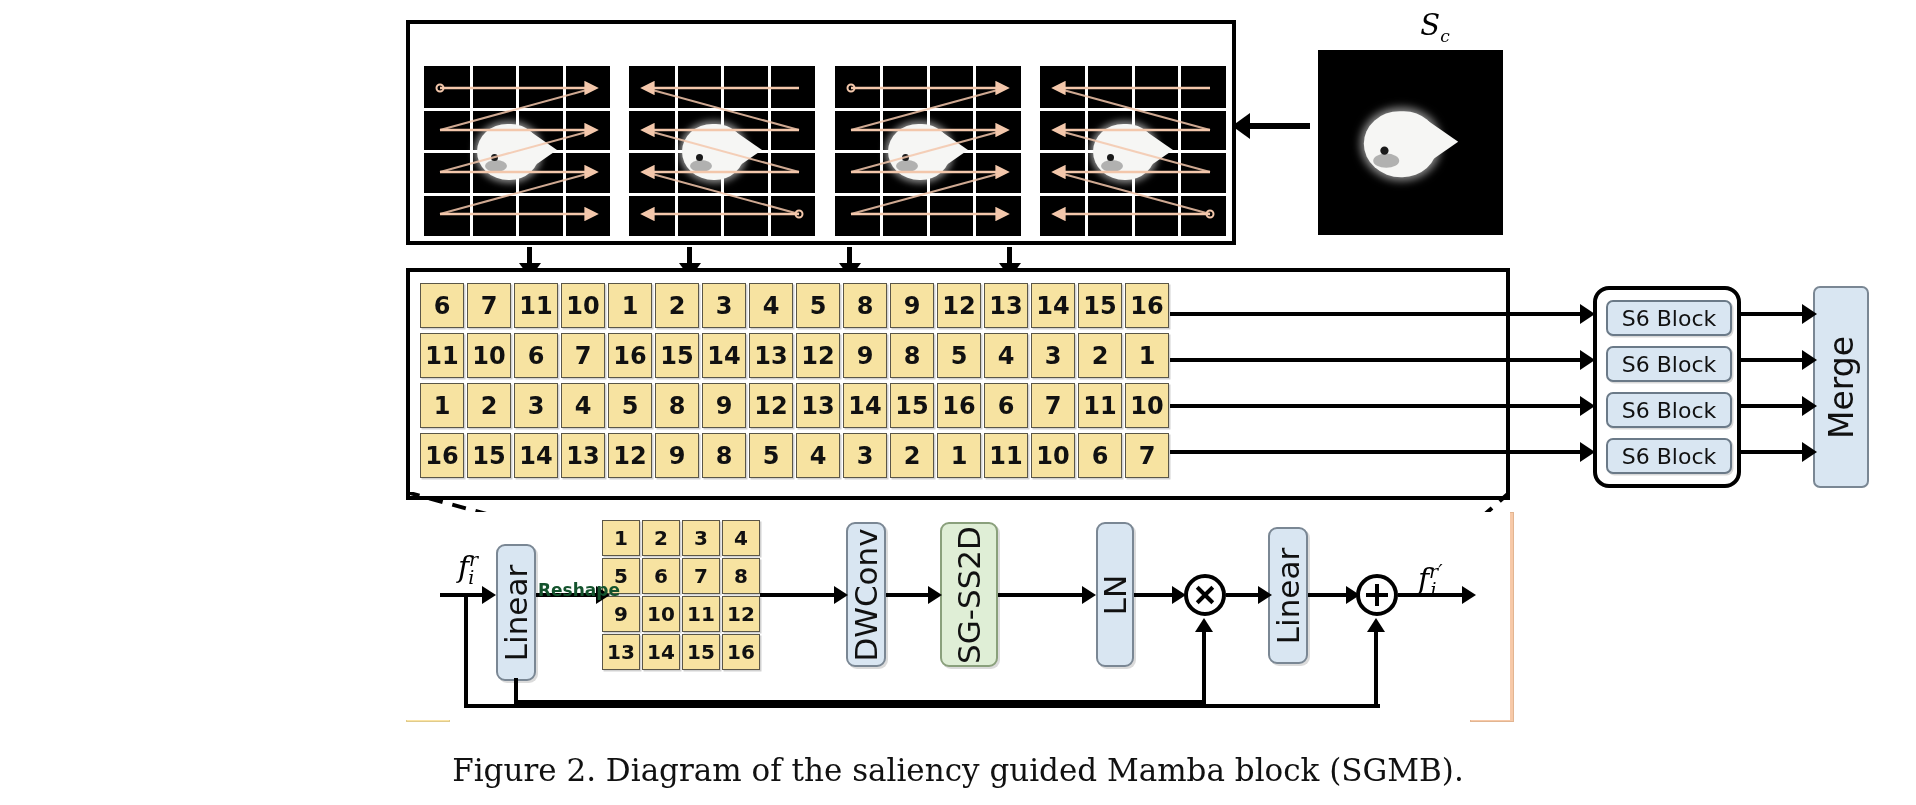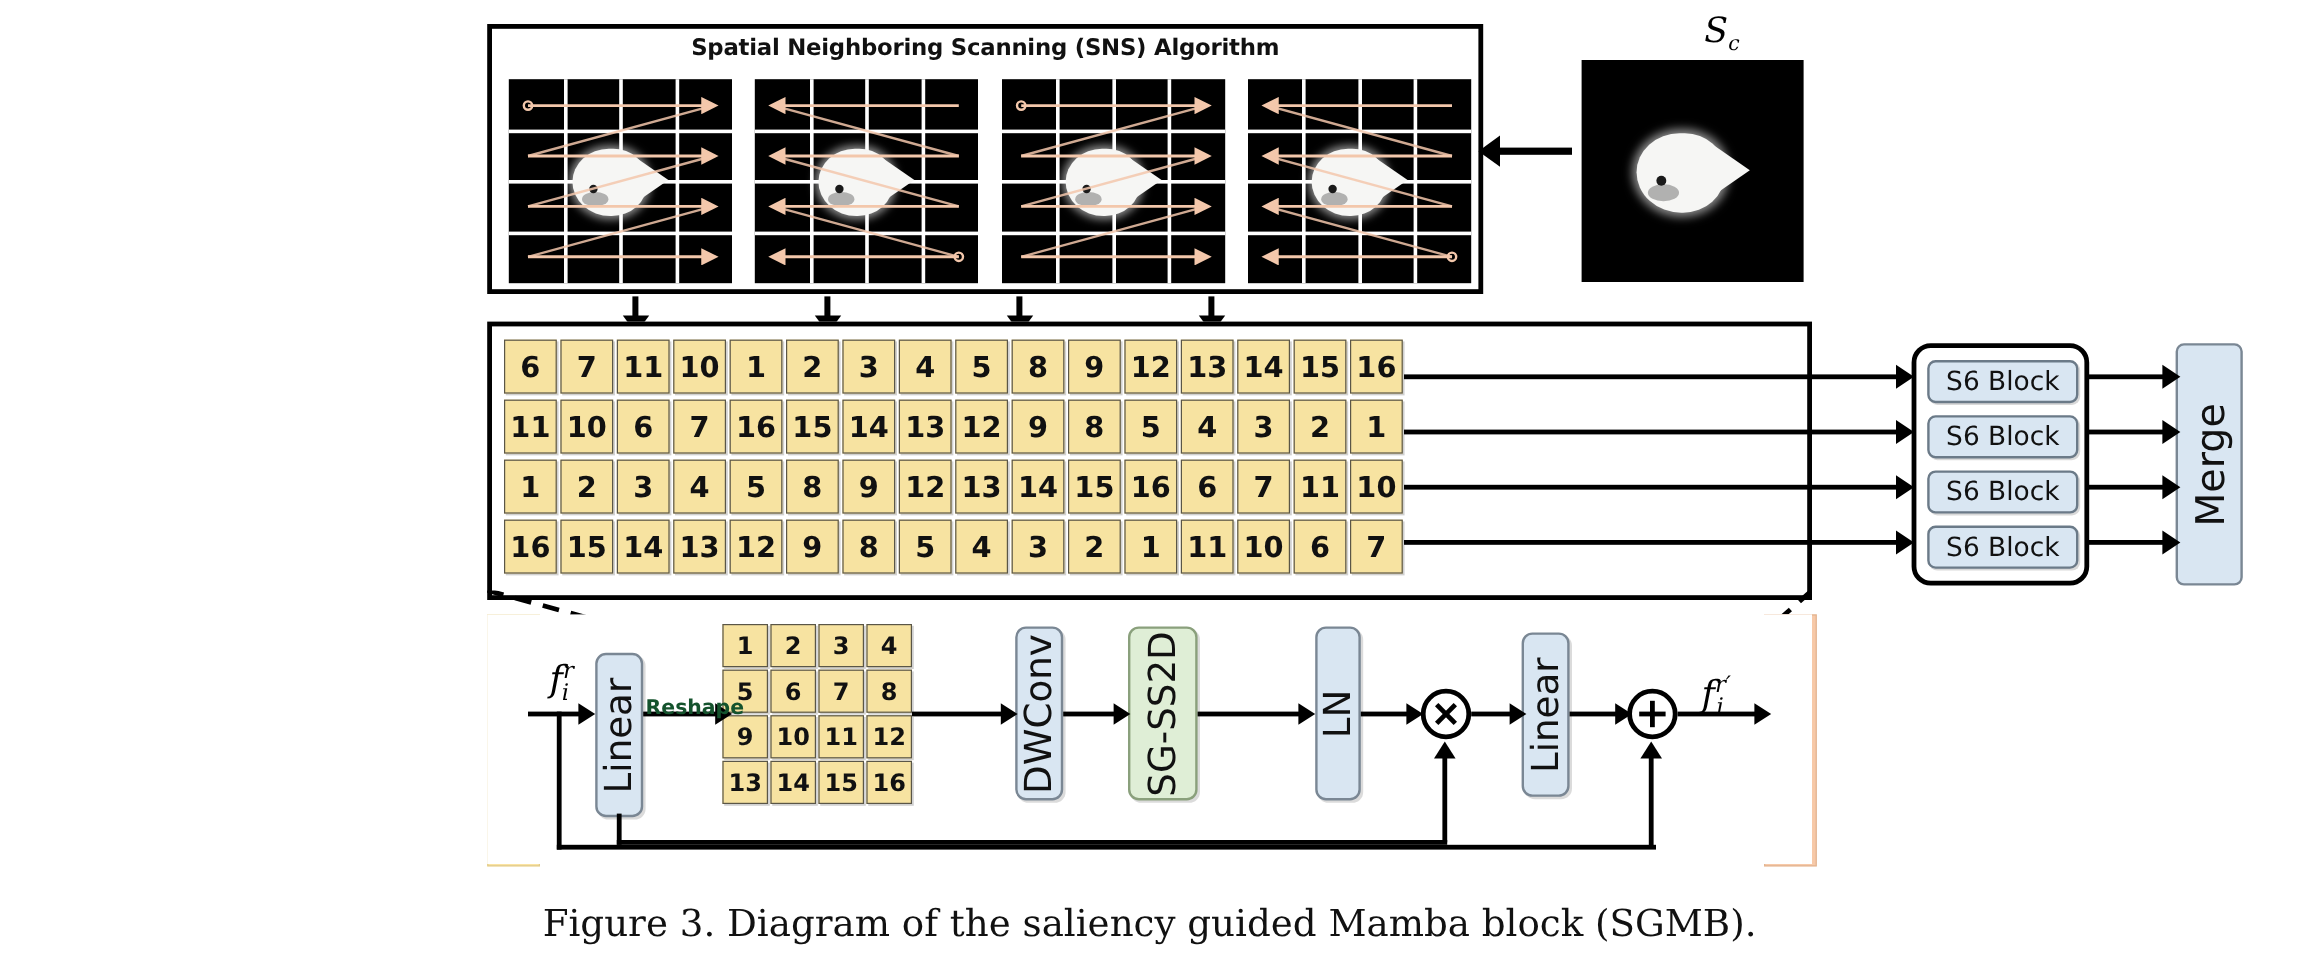--- a/index.html
+++ b/index.html
@@ -116,21 +116,20 @@
   #reshape-label{position:absolute;left:538px;top:582px;font-size:17px;font-weight:bold;
     font-family:"DejaVu Sans",sans-serif;color:#14532d;}
 
   #caption{left:0;top:752px;width:1916px;text-align:center;
     font-family:"DejaVu Serif",serif;font-size:31px;color:#111;}
 </style>
 </head>
 <body>
 
 <div class="abs" id="sns-panel">
-  <div id="sns-title">Spatial Neighboring Scanning (SNS) Algorithm</div>
   <div class="sns-row" id="sns-row">
       <div class="sns-cell">
         <div class="gridline gv" style="left: 45.5px;"></div>
         <div class="gridline gh" style="top: 41.5px;"></div>
         <div class="gridline gv" style="left: 92px;"></div>
         <div class="gridline gh" style="top: 84px;"></div>
         <div class="gridline gv" style="left: 138.5px;"></div>
         <div class="gridline gh" style="top: 126.5px;"></div>
         <div class="fish">
           <div class="body"></div>
@@ -475,13 +474,13 @@
   <div class="ahead-u" style="left:789px;top:106px;"></div>
 
   <div class="vline" style="left:58px;top:81px;height:115px;"></div>
   <div class="hline" style="left:58px;top:192px;width:916px;"></div>
   <div class="vline" style="left:968px;top:118px;height:76px;"></div>
   <div class="ahead-u" style="left:961px;top:106px;"></div>
 
   <div id="reshape-label" style="left:132px;top:68px;">Reshape</div>
 </div>
 
-<div class="abs" id="caption">Figure 3. Diagram of the saliency guided Mamba block (SGMB).</div>
+<div class="abs" id="caption">Figure 2. Diagram of the saliency guided Mamba block (SGMB).</div>
 
 </body></html>

